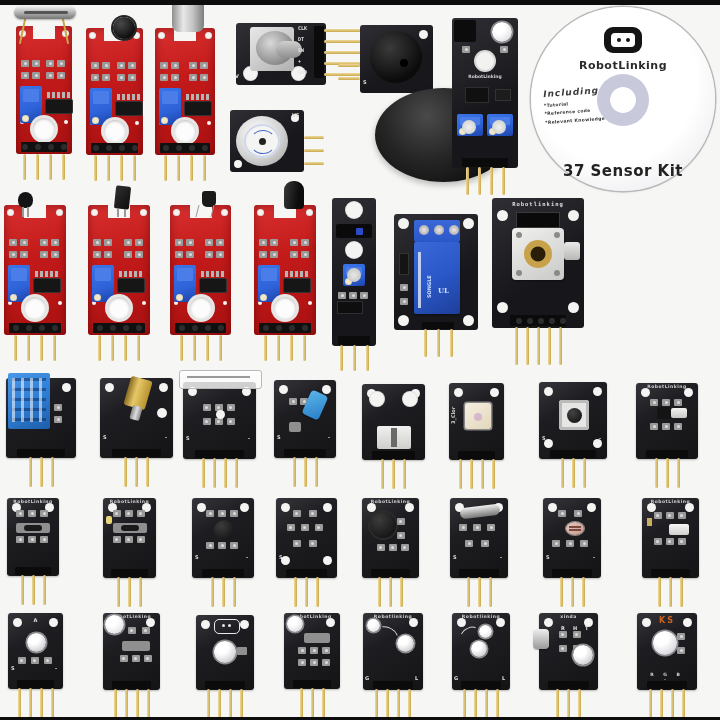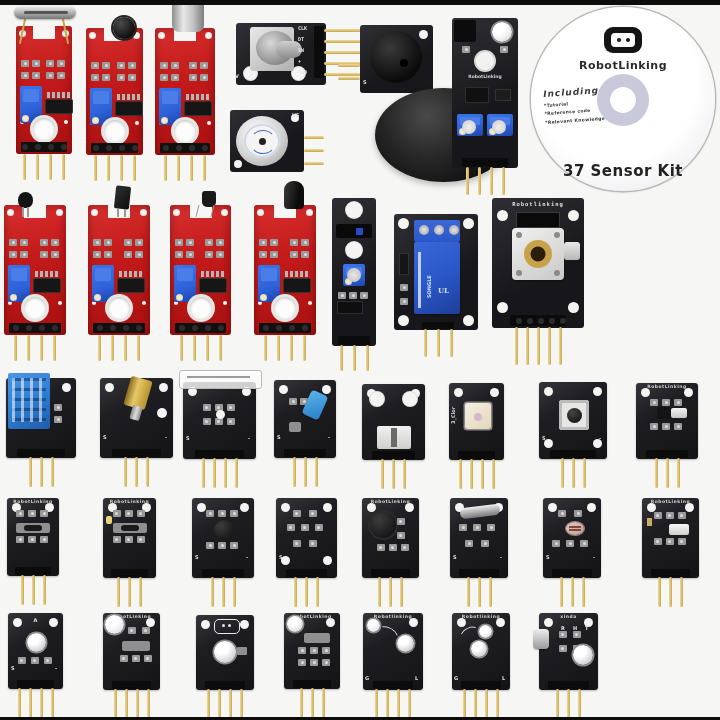--- a/index.html
+++ b/index.html
@@ -973,13 +973,30 @@
       <div style="position: absolute; left: 19.5px; top: 18px; width: 8px; height: 7px; background: rgb(154, 154, 154); border-radius: 1px;"></div>
       <div style="position: absolute; left: 22px; top: 20px; width: 3px; height: 3px; background: rgb(220, 220, 220); border-radius: 50%;"></div>
       <div style="position: absolute; left: 33.5px; top: 18px; width: 8px; height: 7px; background: rgb(154, 154, 154); border-radius: 1px;"></div>
       <div style="position: absolute; left: 36px; top: 20px; width: 3px; height: 3px; background: rgb(220, 220, 220); border-radius: 50%;"></div>
       <div style="position: absolute; left: 19.5px; top: 32px; width: 8px; height: 7px; background: rgb(154, 154, 154); border-radius: 1px;"></div>
       <div style="position: absolute; left: 22px; top: 34px; width: 3px; height: 3px; background: rgb(220, 220, 220); border-radius: 50%;"></div>
       <div style="position: absolute; left: 33.5px; top: 32px; width: 8px; height: 7px; background: rgb(154, 154, 154); border-radius: 1px;"></div>
       <div style="position: absolute; left: 36px; top: 34px; width: 3px; height: 3px; background: rgb(220, 220, 220); border-radius: 50%;"></div>
       <div style="position: absolute; left: 33.5px; top: 32px; width: 20px; height: 20px; border-radius: 50%; background: radial-gradient(circle at 35% 30%, rgb(255, 255, 255) 0px, rgb(255, 255, 255) 30%, rgb(213, 213, 216) 70%, rgb(154, 154, 160) 100%); box-shadow: rgb(140, 140, 144) 0px 0px 0px 1.5px;"></div>
     </div>
+    <div style="position: absolute; left: 637px; top: 613px; width: 60px; height: 77px;">
+      <div style="position: absolute; left: 0px; top: 0px; width: 60px; height: 77px; background: linear-gradient(150deg, rgb(52, 52, 58) 0%, rgb(30, 30, 34) 35%, rgb(20, 20, 22) 100%); border-radius: 3px; box-shadow: rgba(0, 0, 0, 0.25) 0px 1px 2px;"></div>
+      <div style="position: absolute; left: 5px; top: 5px; width: 9px; height: 9px; border-radius: 50%; background: rgb(244, 244, 242); box-shadow: none;"></div>
+      <div style="position: absolute; left: 46px; top: 5px; width: 9px; height: 9px; border-radius: 50%; background: rgb(244, 244, 242); box-shadow: none;"></div>
+      <div style="position: absolute; left: 9.6px; top: 68px; width: 40.8px; height: 8px; background: rgb(11, 11, 11); border-radius: 1px;"></div>
+      <div style="position: absolute; left: 12px; top: 76px; width: 3px; height: 30px; background: linear-gradient(90deg, rgb(238, 218, 154), rgb(201, 168, 76)); border-radius: 1.5px;"></div>
+      <div style="position: absolute; left: 23px; top: 76px; width: 3px; height: 30px; background: linear-gradient(90deg, rgb(238, 218, 154), rgb(201, 168, 76)); border-radius: 1.5px;"></div>
+      <div style="position: absolute; left: 34px; top: 76px; width: 3px; height: 30px; background: linear-gradient(90deg, rgb(238, 218, 154), rgb(201, 168, 76)); border-radius: 1.5px;"></div>
+      <div style="position: absolute; left: 45px; top: 76px; width: 3px; height: 30px; background: linear-gradient(90deg, rgb(238, 218, 154), rgb(201, 168, 76)); border-radius: 1.5px;"></div>
+      <div style="position: absolute; left: 0px; top: 3px; width: 60px; height: 9px; font: bold 8px &quot;DejaVu Sans&quot;, sans-serif; color: rgb(208, 96, 32); text-align: center; letter-spacing: 2px;">KS</div>
+      <div style="position: absolute; left: 16px; top: 18px; width: 24px; height: 24px; border-radius: 50%; background: radial-gradient(circle at 35% 30%, rgb(255, 255, 255) 0px, rgb(255, 255, 255) 30%, rgb(220, 220, 226) 70%, rgb(154, 154, 160) 100%); box-shadow: rgb(140, 140, 144) 0px 0px 0px 1.5px;"></div>
+      <div style="position: absolute; left: 40px; top: 20px; width: 8px; height: 7px; background: rgb(154, 154, 154); border-radius: 1px;"></div>
+      <div style="position: absolute; left: 42.5px; top: 22px; width: 3px; height: 3px; background: rgb(220, 220, 220); border-radius: 50%;"></div>
+      <div style="position: absolute; left: 40px; top: 34px; width: 8px; height: 7px; background: rgb(154, 154, 154); border-radius: 1px;"></div>
+      <div style="position: absolute; left: 42.5px; top: 36px; width: 3px; height: 3px; background: rgb(220, 220, 220); border-radius: 50%;"></div>
+      <div style="position: absolute; left: 10px; top: 59px; width: 40px; height: 6px; font: bold 4.5px &quot;DejaVu Sans&quot;, sans-serif; color: rgb(216, 216, 216); letter-spacing: 4px; text-align: center;">R G B -</div>
+    </div>
   </div>
 
 </body></html>

